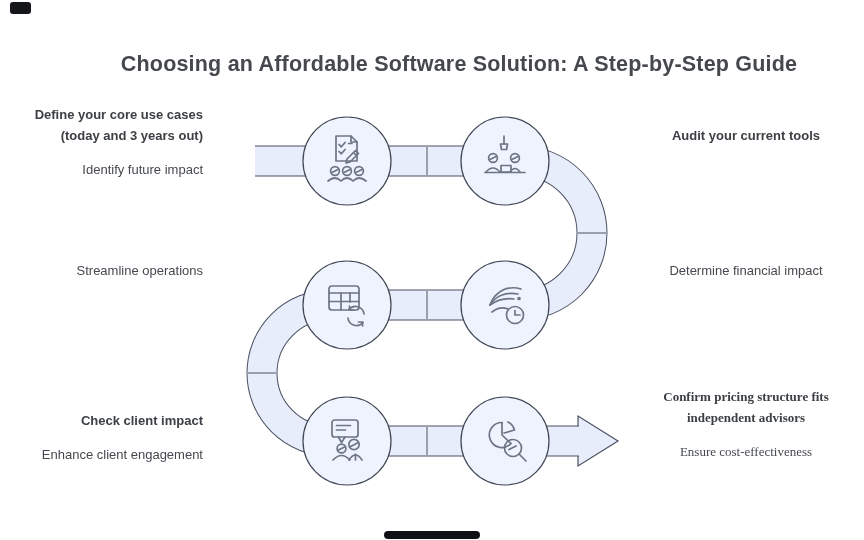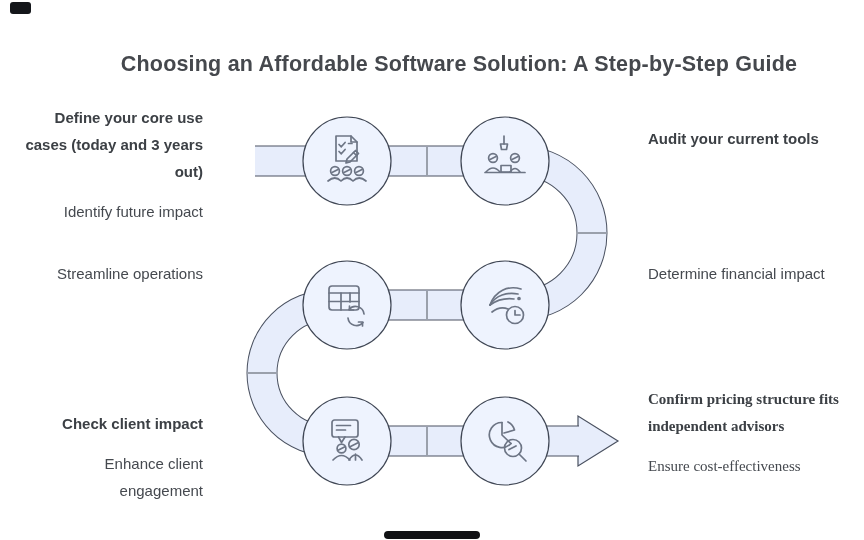--- a/index.html
+++ b/index.html
@@ -5,25 +5,25 @@
   html,body{margin:0;padding:0;background:#ffffff;}
   .stage{
     position:relative;width:864px;height:540px;background:#ffffff;overflow:hidden;
     font-family:"Liberation Sans","DejaVu Sans",sans-serif;color:#3e4247;
   }
   .title{
     position:absolute;left:0;top:52px;width:864px;text-align:center;
     font-size:21.5px;font-weight:bold;color:#45484d;letter-spacing:0.2px;padding-left:27px;
   }
   .flow-svg{position:absolute;left:0;top:0;}
-  .step-text{position:absolute;font-size:15px;line-height:27px;}
+  .step-text{position:absolute;font-size:13px;line-height:21px;}
   .step-text .heading{display:block;font-weight:bold;color:#3c4045;margin-bottom:13px;}
   .step-text .subtext{display:block;font-weight:normal;color:#45494f;}
   .left-col{left:20px;width:183px;text-align:right;}
-  .right-col{left:648px;width:196px;text-align:left;}
+  .right-col{left:648px;width:196px;text-align:center;}
   .pos-l1{top:104px;} .pos-l2{top:260px;} .pos-l3{top:410px;}
   .pos-r1{top:125px;} .pos-r2{top:260px;} .pos-r3{top:386px;font-family:Liberation Serif, serif;}
   .corner-mark{
     position:absolute;left:10px;top:2px;width:21px;height:12px;
     background:#14161a;border-radius:3px;
   }
   .home-indicator{
     position:absolute;left:384px;top:531px;width:96px;height:8px;
     background:#101114;border-radius:4px;
   }

